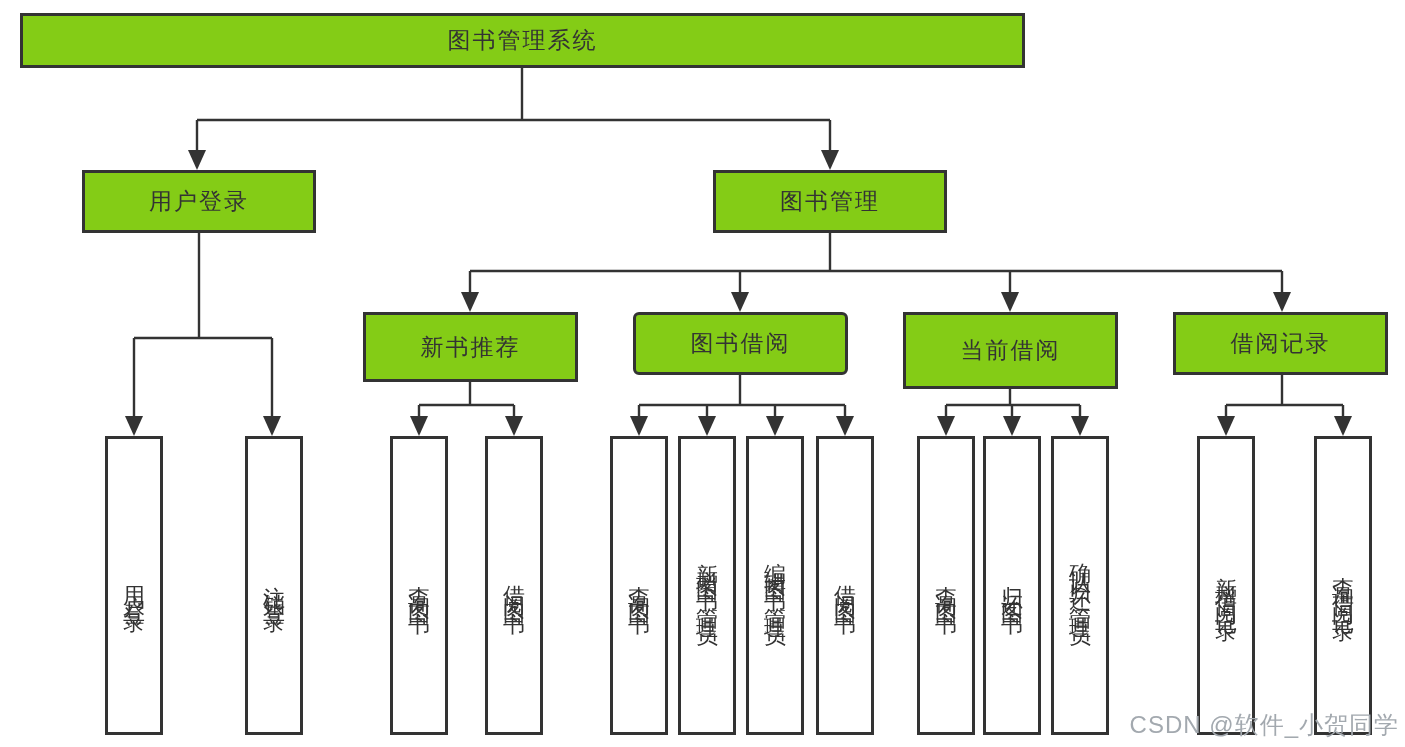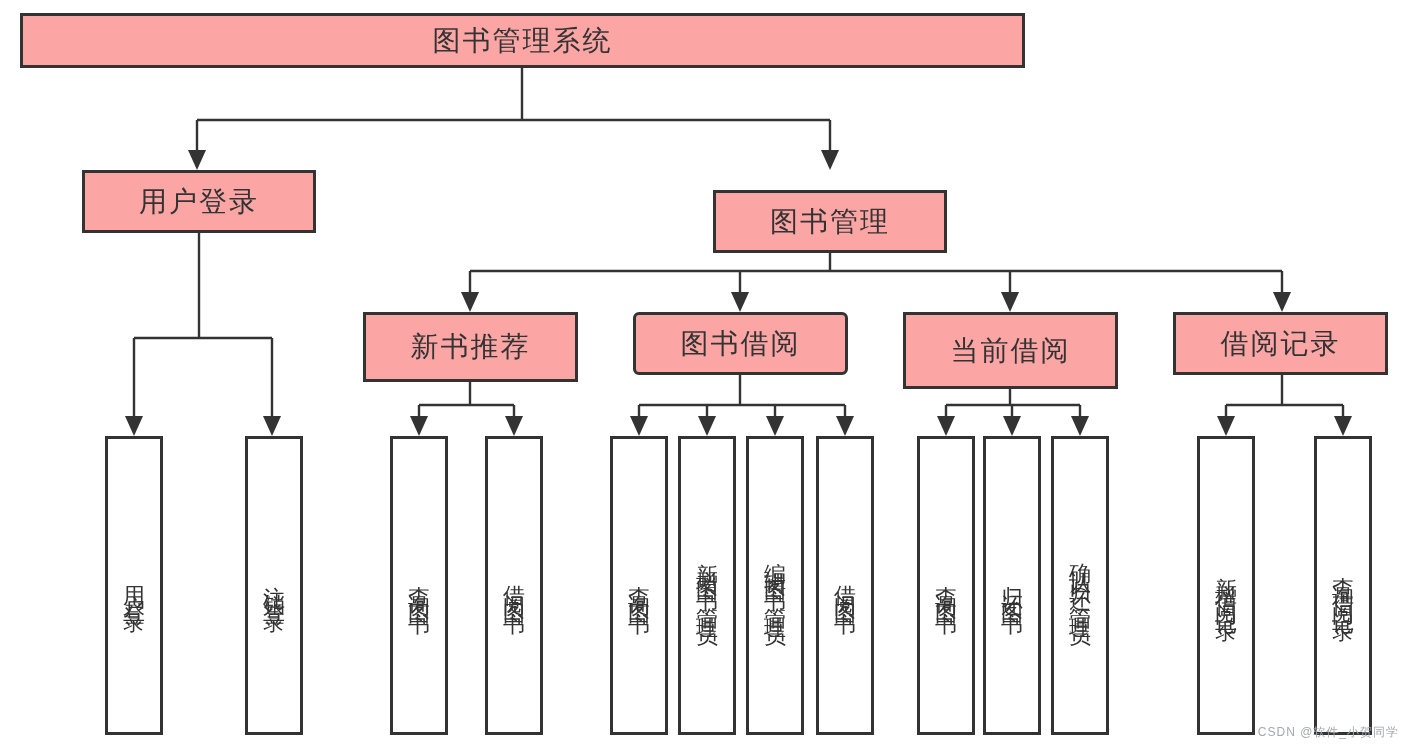--- a/index.html
+++ b/index.html
@@ -21,25 +21,25 @@
     left: 0;
     top: 0;
     width: 1405px;
     height: 747px;
     pointer-events: none;
   }
   .hbox {
     position: absolute;
     box-sizing: border-box;
     border: 3px solid #333333;
-    background: #fca5a5;
+    background: #84cc16;
     display: flex;
     align-items: center;
     justify-content: center;
-    font-size: 28px;
+    font-size: 23px;
     letter-spacing: 2px;
     color: #333333;
     white-space: nowrap;
   }
   .vbox {
     position: absolute;
     box-sizing: border-box;
     border: 3px solid #333333;
     background: #ffffff;
     display: flex;
@@ -52,21 +52,21 @@
     text-orientation: mixed;
     font-size: 22px;
     line-height: 1;
     letter-spacing: 9px;
     white-space: nowrap;
   }
   .watermark {
     position: absolute;
     right: 6px;
     bottom: 6px;
-    font-size: 12px;
+    font-size: 24px;
     letter-spacing: 1px;
     color: #a3a9af;
     white-space: nowrap;
     pointer-events: none;
   }
 </style>
 </head>
 <body>
 
 <div id="stage">
@@ -125,21 +125,21 @@
       <polygon points="1003,416 1021,416 1012,436"></polygon>
       <polygon points="1071,416 1089,416 1080,436"></polygon>
       <polygon points="1217,416 1235,416 1226,436"></polygon>
       <polygon points="1334,416 1352,416 1343,436"></polygon>
     </g>
   </svg>
 
   <div class="hbox" style="left:20px; top:13px; width:1005px; height:55px;">图书管理系统</div>
 
   <div class="hbox" style="left:82px; top:170px; width:234px; height:63px;">用户登录</div>
-  <div class="hbox" style="left:713px; top:170px; width:234px; height:63px;margin-top:20px;">图书管理</div>
+  <div class="hbox" style="left:713px; top:170px; width:234px; height:63px;">图书管理</div>
 
   <div class="hbox" style="left:363px; top:312px; width:215px; height:70px;">新书推荐</div>
   <div class="hbox" style="left:633px; top:312px; width:215px; height:63px;border-radius:6px;">图书借阅</div>
   <div class="hbox" style="left:903px; top:312px; width:215px; height:77px;">当前借阅</div>
   <div class="hbox" style="left:1173px; top:312px; width:215px; height:63px;">借阅记录</div>
 
   <div class="vbox" style="left:105px; top:436px; width:58px; height:299px;">
     <span class="vtext">用户登录</span>
   </div>
   <div class="vbox" style="left:245px; top:436px; width:58px; height:299px;">

